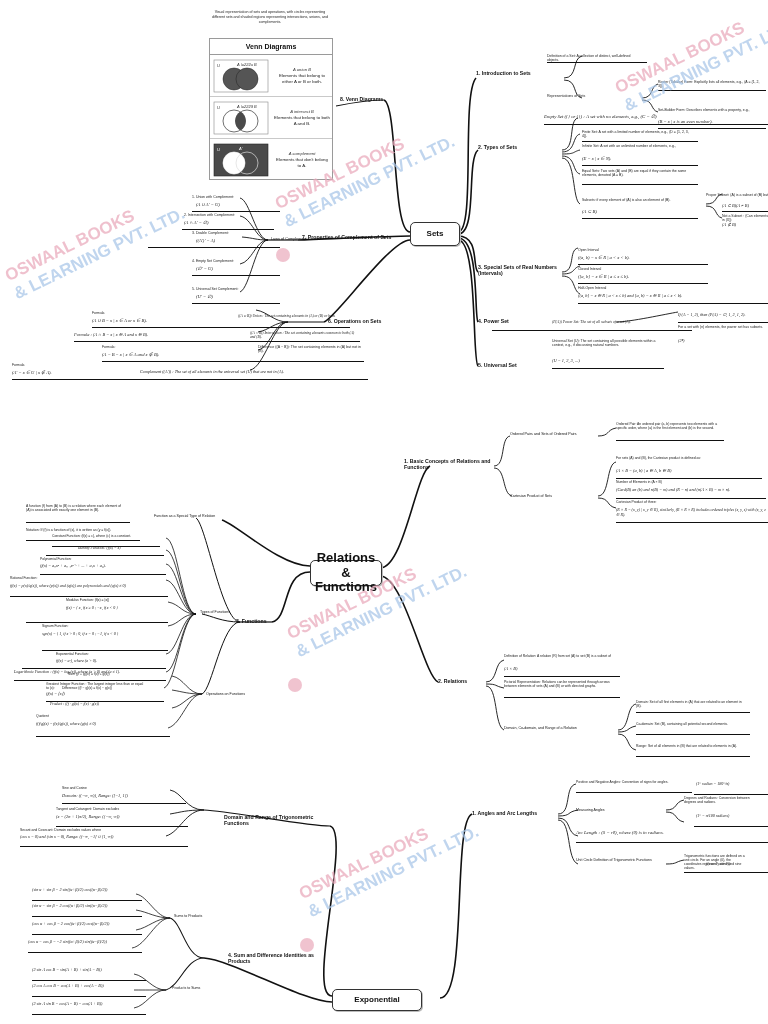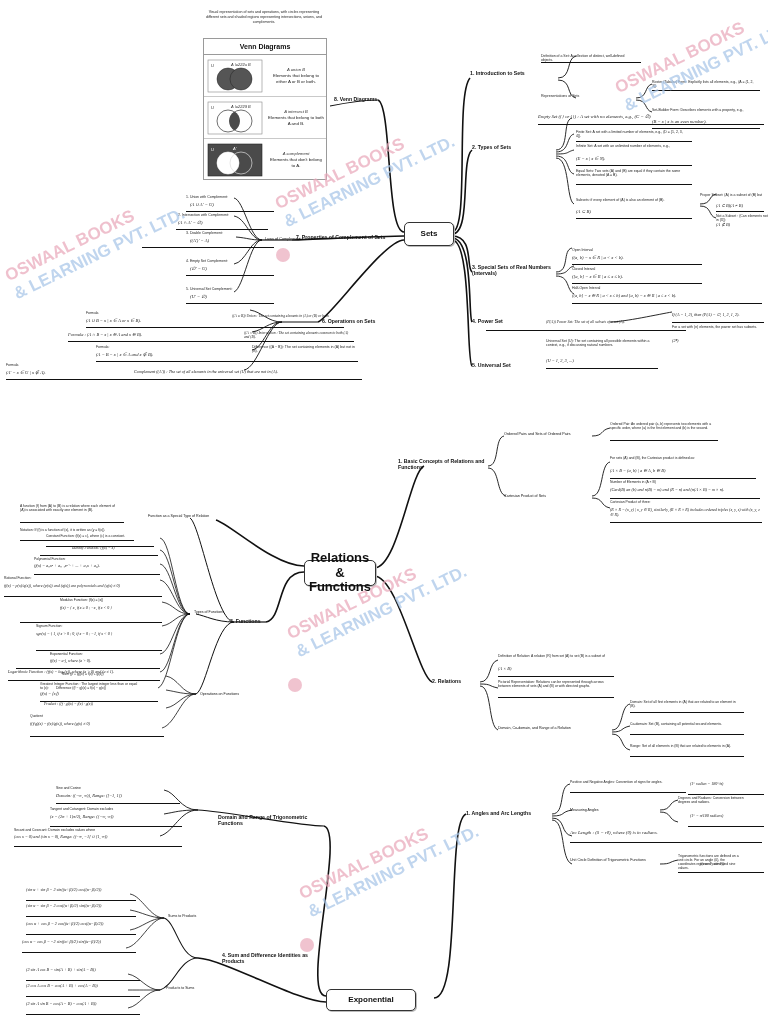--- a/index.html
+++ b/index.html
@@ -1,18 +1,18 @@
 <!DOCTYPE html>
 <html><head>
 <meta charset="utf-8">
 <style>
   html,body{margin:0;padding:0;background:#ffffff;}
   body{width:768px;height:1024px;position:relative;overflow:hidden;
        font-family:"Liberation Sans",sans-serif;color:#111;}
-  .map{position:absolute;left:0;width:617px;}
+  .map{position:absolute;left:6px;width:617px;}
   #map-sets{top:0;height:400px;}
   #map-rel{top:400px;height:370px;}
   #map-trig{top:770px;height:254px;}
   svg.wires{position:absolute;left:0;top:0;width:768px;height:100%;overflow:visible;}
   svg.wires path{fill:none;stroke:#111;}
 
   
   .root{position:absolute;border:1px solid #333;border-radius:5px;background:#fff;
         box-shadow:1px 1px 0 #bbb;display:flex;align-items:center;justify-content:center;
         text-align:center;font-weight:bold;z-index:6;line-height:1.15;}

